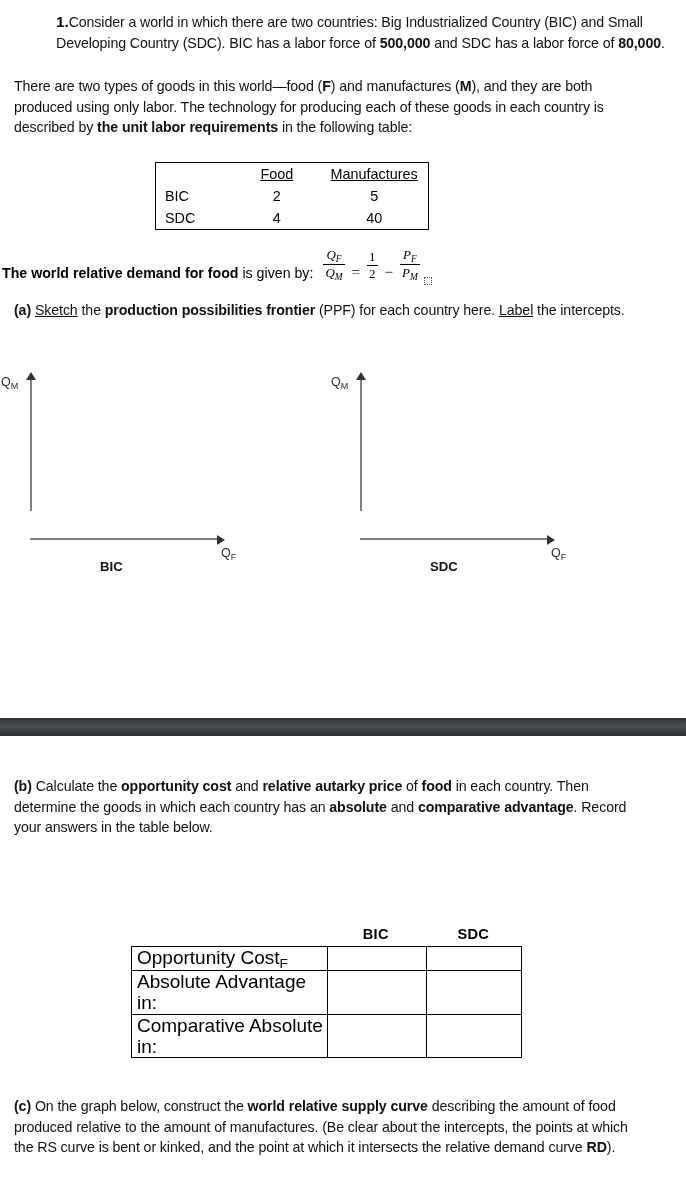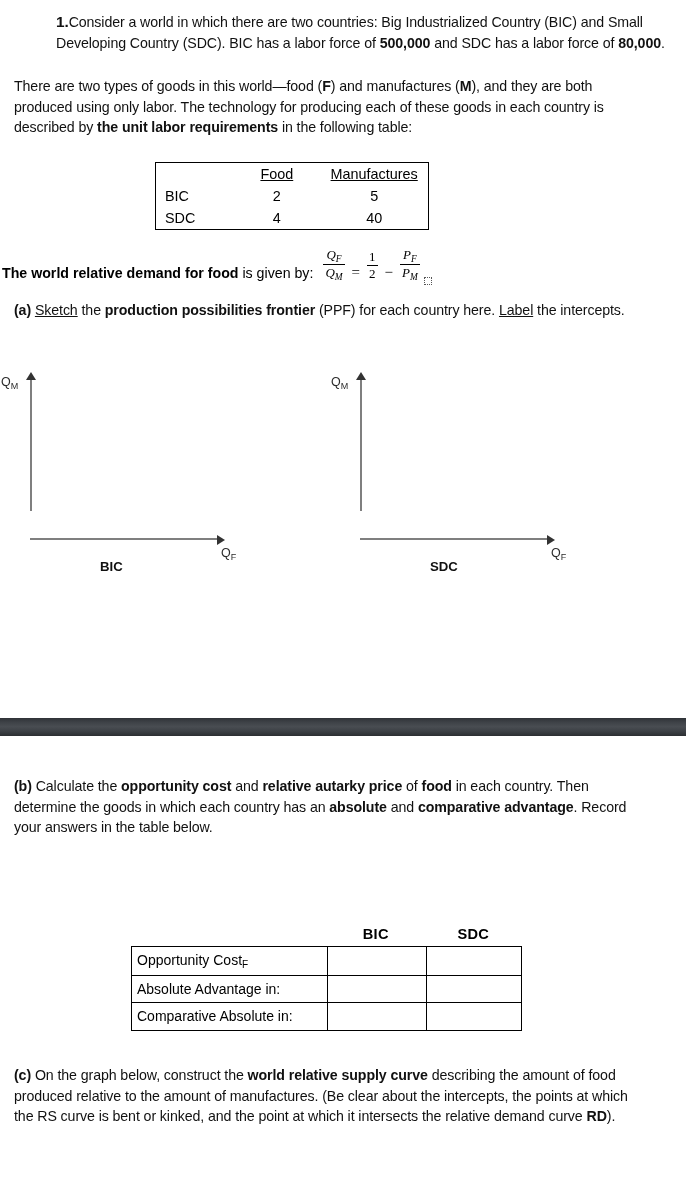--- a/index.html
+++ b/index.html
@@ -183,21 +183,21 @@
     position: absolute;
     left: 131px;
     top: 946px;
     width: 391px;
     height: 85px;
   }
   #ans-table table {
     border-collapse: collapse;
     width: 100%;
     height: 100%;
-    font-size: 14px;
+    font-size: 19px;
   }
   #ans-table td {
     border: 1.3px solid #000;
     height: 21.2px;
     padding: 0 0 0 5px;
     line-height: 21.2px;
     vertical-align: middle;
   }
   #ans-table td.lab { width: 196px; }
   #ans-table td.cell-bic { width: 100px; }
@@ -315,15 +315,15 @@
     </tr>
     <tr>
       <td class="lab">Comparative Absolute in:</td>
       <td class="cell-bic"></td>
       <td class="cell-sdc"></td>
     </tr>
   </tbody>
     </table>
 </div>
 
-<div class="para" style="left:14px; top:1065px; width:630px;">
+<div class="para" style="left:14px; top:1096px; width:630px;">
   <span class="b">(c)</span><span> On the graph below, construct the </span><span class="b">world relative supply curve</span><span> describing the amount of food produced relative to the amount of manufactures.  (Be clear about the intercepts, the points at which the RS curve is bent or kinked, and the point at which it intersects the relative demand curve </span><span class="b">RD</span><span>).</span>
 </div>
 
 </body></html>

